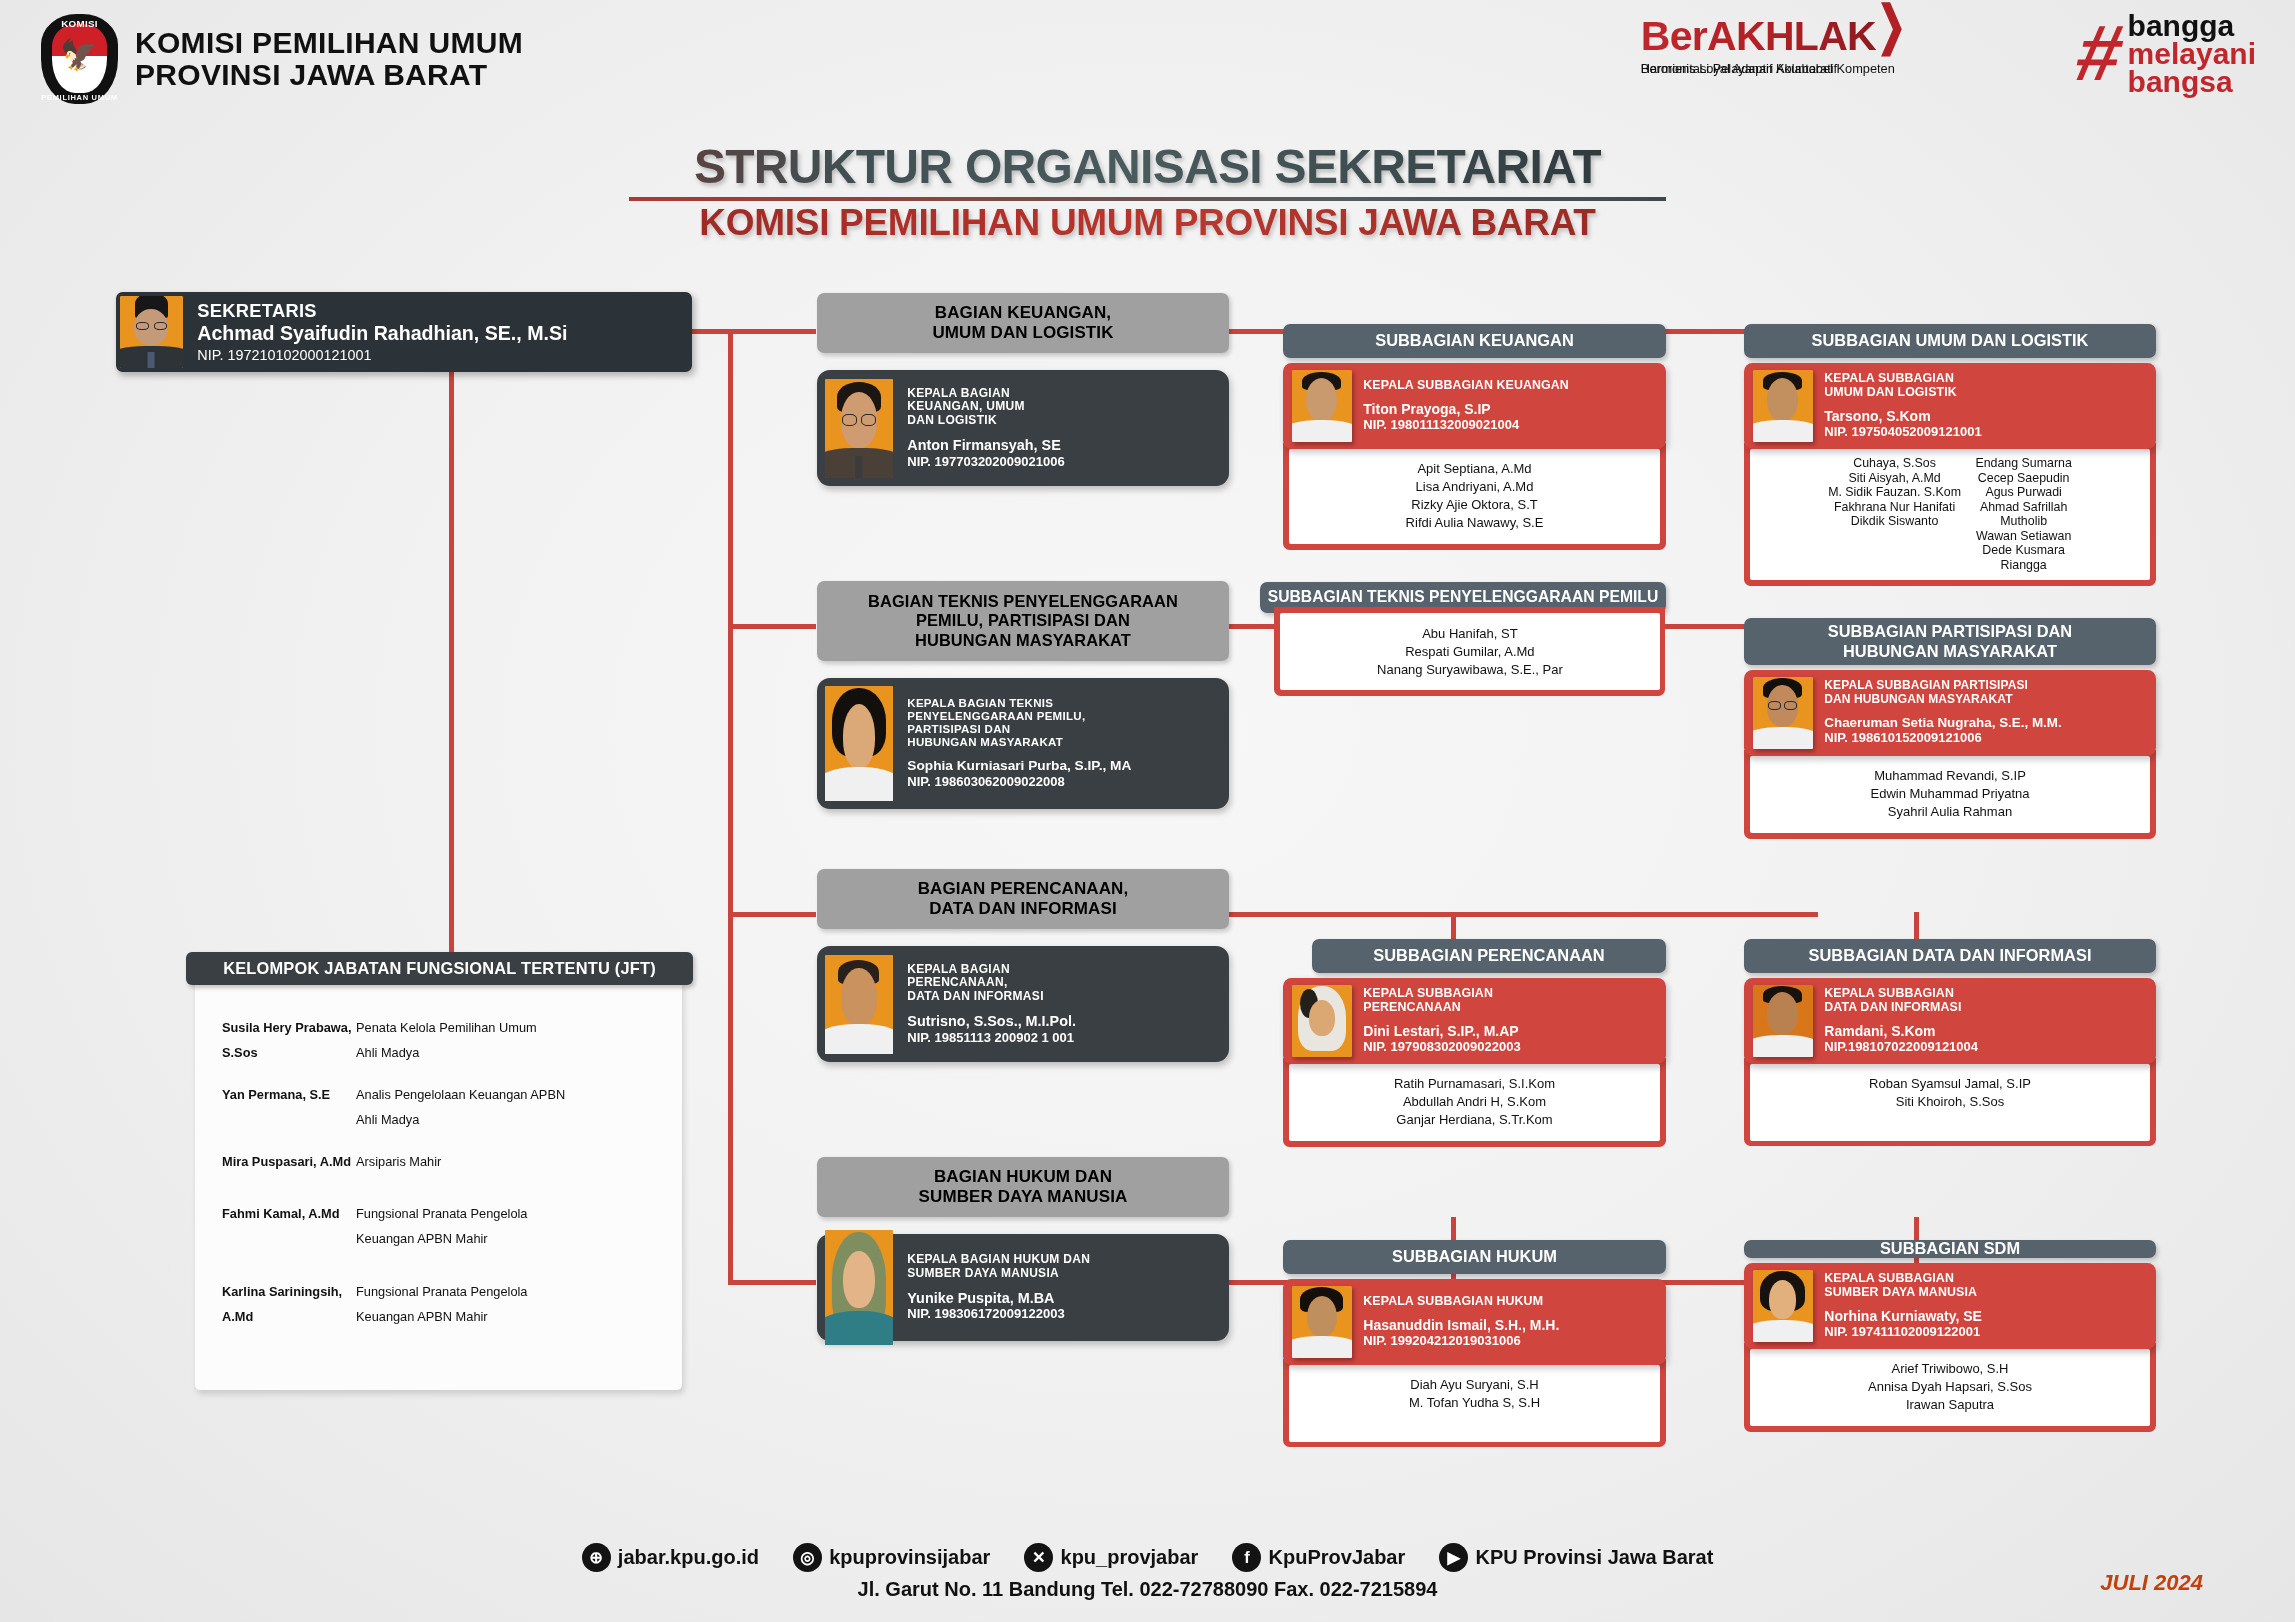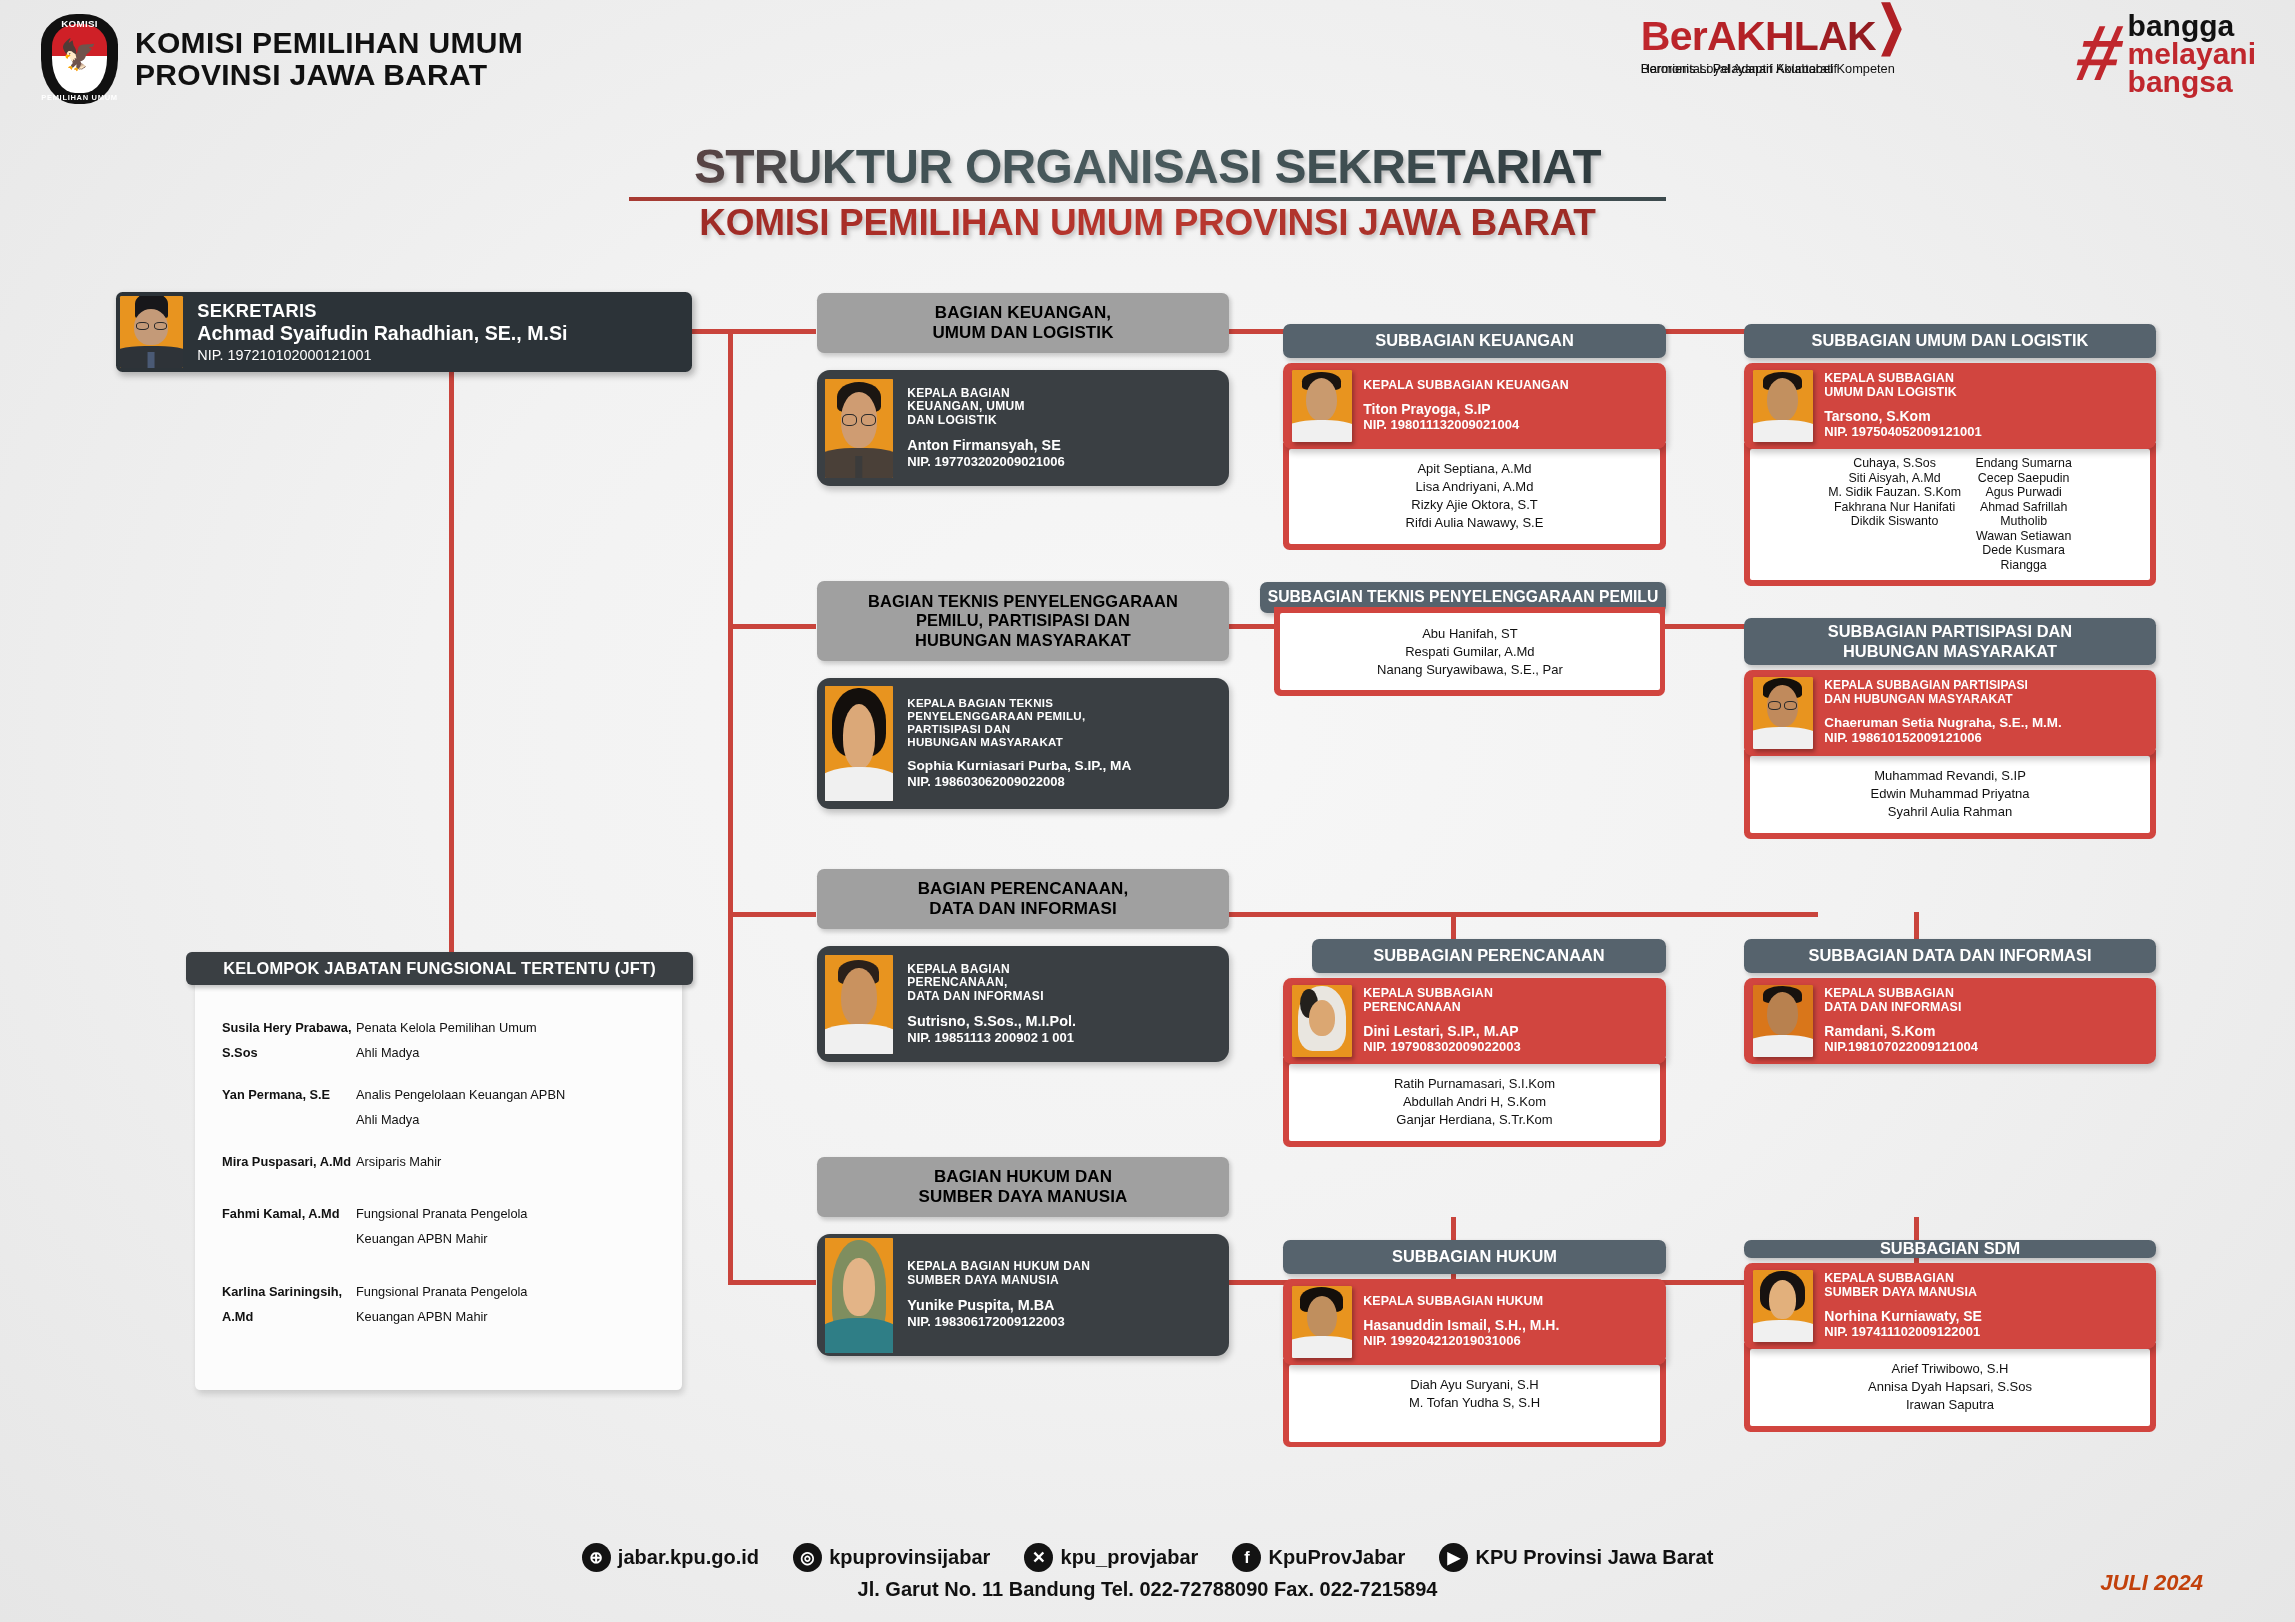--- a/index.html
+++ b/index.html
@@ -370,21 +370,21 @@
 DATA DAN INFORMASI</div>
       <div class="name">Sutrisno, S.Sos., M.I.Pol.</div>
       <div class="nip">NIP. 19851113 200902 1 001</div>
     </div>
   </div>
 </div>
 
 <div class="bagian" style="left:817px; top:1157px;">
   <div class="bagian-head" style="height: 60px; white-space: pre-line;">BAGIAN HUKUM DAN
 SUMBER DAYA MANUSIA</div>
-  <div class="bagian-card" style="height:122px;">
+  <div class="bagian-card" style="height:107px;">
     <div class="pp photo" style="height:115px;">
       <div class="hijab" style="left:10%; top:2%; width:80%; height:86%; background:#7f8e5f;"></div>
       <div class="head" style="left:27%; top:18%; width:46%; height:50%; background:#e3b487;"></div>
       <div class="body" style="background:#2f7e86;"></div>
     </div>
     <div class="txt">
       <div class="role" style="white-space: pre-line;">KEPALA BAGIAN HUKUM DAN
 SUMBER DAYA MANUSIA</div>
       <div class="name">Yunike Puspita, M.BA</div>
       <div class="nip">NIP. 198306172009122003</div>
@@ -520,20 +520,26 @@
       <div class="head" style="left:24%; top:10%; width:52%; height:60%; background:#b8814f;"></div>
       <div class="body"></div>
     </div>
     <div class="txt">
       <div class="role" style="white-space: pre-line;">KEPALA SUBBAGIAN
 DATA DAN INFORMASI</div>
       <div class="name">Ramdani, S.Kom</div>
       <div class="nip">NIP.198107022009121004</div>
     </div>
   </div>
+  <div class="staff-wrap">
+    <div class="staff">
+      <div class="col" style="white-space:pre-line;">Roban Syamsul Jamal, S.IP
+Siti Khoiroh, S.Sos</div>
+    </div>
+  </div>
 </div>
 
 <div class="sub" style="left:1283px; top:1240px; width:383px;">
   <div class="sub-head" style="height:34px;">SUBBAGIAN HUKUM</div>
   <div class="sub-card" style="height:86px;">
     <div class="pp photo" style="height:72px;">
       <div class="hair" style="left:14%; top:2%; width:72%; height:34%; background:#140f0b;"></div>
       <div class="head" style="left:25%; top:14%; width:50%; height:58%; background:#c08f5e;"></div>
       <div class="body"></div>
     </div>

